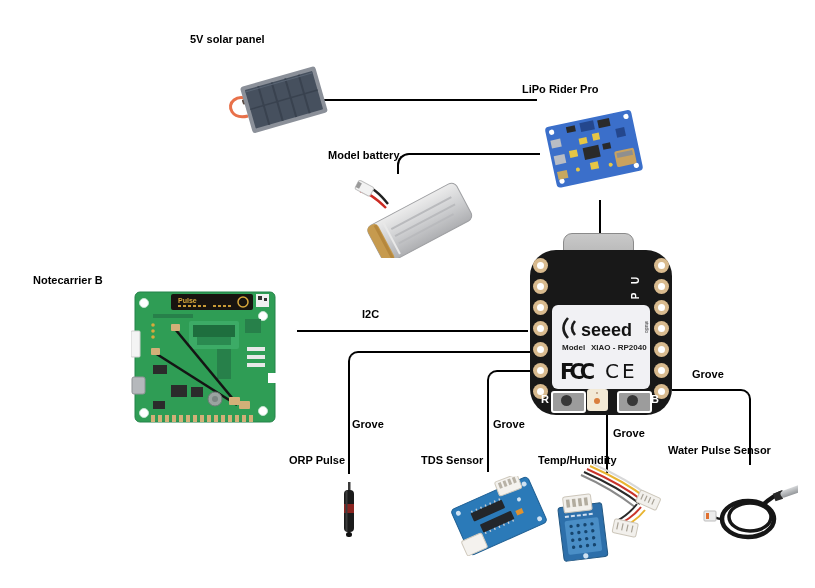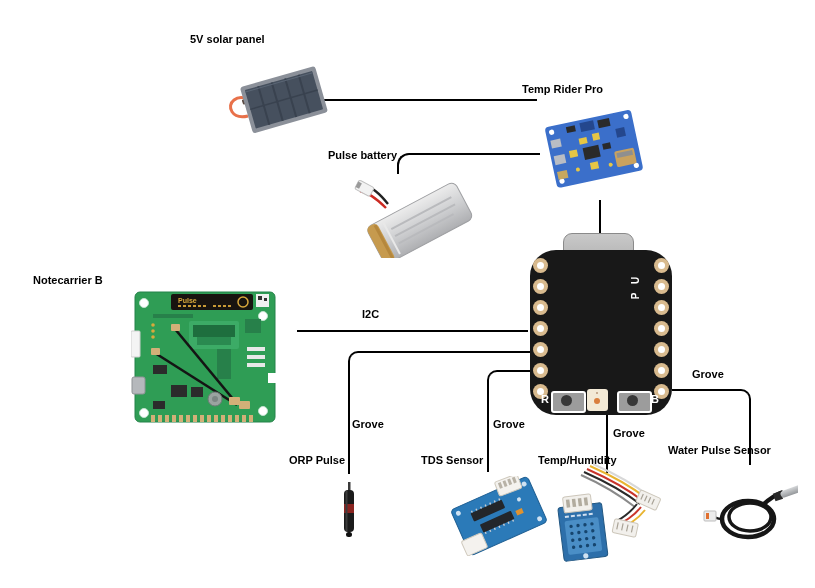--- a/index.html
+++ b/index.html
@@ -38,22 +38,22 @@
   .xiao .led::after{content:"";position:absolute;left:7px;top:9px;width:6px;height:6px;border-radius:50%;background:#d97f3e;}
   .xiao .led::before{content:"";position:absolute;left:9px;top:3px;width:2px;height:2px;border-radius:50%;background:#b9977a;}
   .xiao .blab{position:absolute;top:4px;color:#fff;font-size:11px;font-weight:bold;}
 </style>
 </head>
 <body>
 
 <div class="canvas">
 
   <span class="lbl" style="left:190px;top:33px;">5V solar panel</span>
-  <span class="lbl" style="left:522px;top:83px;">Temp Rider Pro</span>
-  <span class="lbl" style="left:328px;top:149px;">Pulse battery</span>
+  <span class="lbl" style="left:522px;top:83px;">LiPo Rider Pro</span>
+  <span class="lbl" style="left:328px;top:149px;">Model battery</span>
   <span class="lbl" style="left:33px;top:274px;">Notecarrier B</span>
   <span class="lbl" style="left:289px;top:454px;">ORP Pulse</span>
   <span class="lbl" style="left:421px;top:454px;">TDS Sensor</span>
   <span class="lbl" style="left:538px;top:454px;text-align:center;">Temp/Humidity</span>
   <span class="lbl" style="left:668px;top:444px;">Water Pulse Sensor</span>
 
   <span class="lbl thin" style="left:362px;top:308px;">I2C</span>
   <span class="lbl thin" style="left:352px;top:418px;">Grove</span>
   <span class="lbl thin" style="left:493px;top:418px;">Grove</span>
   <span class="lbl thin" style="left:613px;top:427px;">Grove</span>
@@ -217,20 +217,32 @@
       <div class="pad l" style="top:134px;"></div>
       <div class="pad r" style="top:8px;"></div>
       <div class="pad r" style="top:29px;"></div>
       <div class="pad r" style="top:50px;"></div>
       <div class="pad r" style="top:71px;"></div>
       <div class="pad r" style="top:92px;"></div>
       <div class="pad r" style="top:113px;"></div>
       <div class="pad r" style="top:134px;"></div>
     </div>
     <span class="sideTxt">P U</span>
+    <div class="faceplate">
+      <svg width="98" height="84" viewBox="0 0 98 84">
+        <path d="M16 13 q-9 10 0 20" fill="none" stroke="#1c1c1c" stroke-width="2.6"></path>
+        <path d="M23 16 q-6 7 0 14" fill="none" stroke="#1c1c1c" stroke-width="2.6"></path>
+        <text x="29" y="31" font-family="Liberation Sans, sans-serif" font-size="18" font-weight="bold" fill="#111">seeed</text>
+        <text x="93" y="16" font-family="Liberation Sans, sans-serif" font-size="4.5" fill="#333" transform="rotate(90 93 16)">studio</text>
+        <text x="10" y="45" font-family="Liberation Sans, sans-serif" font-size="8" font-weight="bold" fill="#222">Model</text>
+        <text x="39" y="45" font-family="Liberation Sans, sans-serif" font-size="8" font-weight="bold" fill="#222">XIAO - RP2040</text>
+        <text x="8" y="74" font-family="DejaVu Sans, sans-serif" font-size="21" font-weight="bold" fill="#111" letter-spacing="-5">FCC</text>
+        <text x="53" y="73" font-family="DejaVu Sans, sans-serif" font-size="20" fill="#111" letter-spacing="3">CE</text>
+      </svg>
+    </div>
     <div class="btnrow">
       <span class="blab" style="left:11px;">R</span>
       <div class="btn" style="left:21px;"></div>
       <div class="led"></div>
       <div class="btn" style="left:87px;"></div>
       <span class="blab" style="left:121px;">B</span>
     </div>
   </div>
 
   <div class="comp" style="left:336px;top:482px;width:26px;height:58px;">

